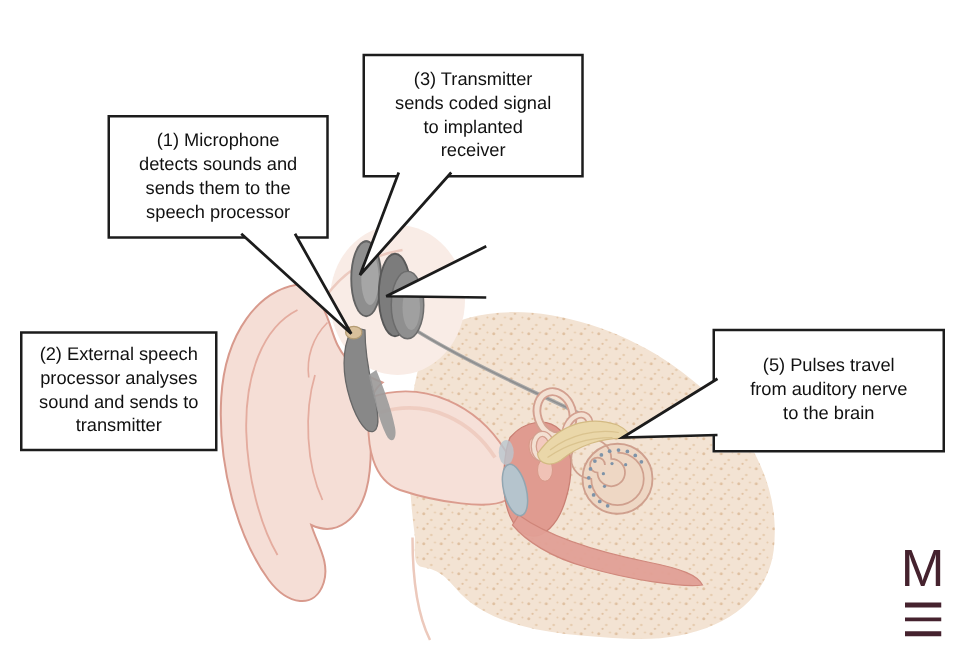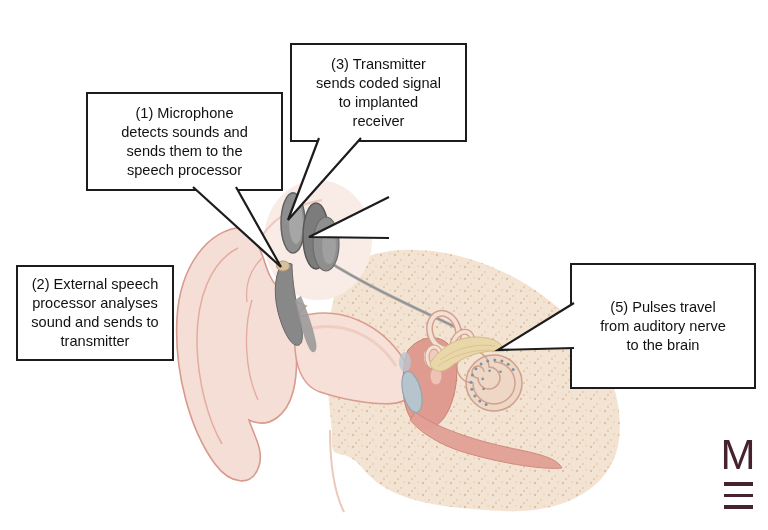--- a/index.html
+++ b/index.html
@@ -10,25 +10,25 @@
   .illustration{position:absolute;left:0;top:0;z-index:1;}
   .tails{position:absolute;left:0;top:0;z-index:9;pointer-events:none;}
   .callout{
     position:absolute;z-index:5;box-sizing:border-box;
     background:#ffffff;border:2px solid #1c1c1c;
     display:flex;align-items:center;justify-content:center;
     text-align:center;font-size:14.6px;line-height:19px;color:#111;
     padding:2px 4px;
   }
   .callout .txt{white-space:pre-line;text-align:center;}
-  .box1{left:86px;top:92px;width:197px;height:99px;}
+  .box1{left:86px;top:92px;width:177px;height:99px;}
   .box3{left:290px;top:43px;width:177px;height:99px;}
   .box4{left:385px;top:142px;width:203px;height:108px;}
   .box2{left:16px;top:265px;width:158px;height:96px;}
-  .box5{left:570px;top:263px;width:186px;height:126px;}
+  .box5{left:570px;top:263px;width:186px;height:99px;}
   .logo{
     position:absolute;left:720px;top:436px;width:36px;z-index:5;
     display:flex;flex-direction:column;align-items:center;color:#45222e;
   }
   .logo .m{font-size:42px;line-height:38px;font-weight:400;letter-spacing:0;}
   .logo .bar{width:29px;height:3.5px;background:#45222e;margin-top:8px;}
 </style>
 </head>
 <body>
 

